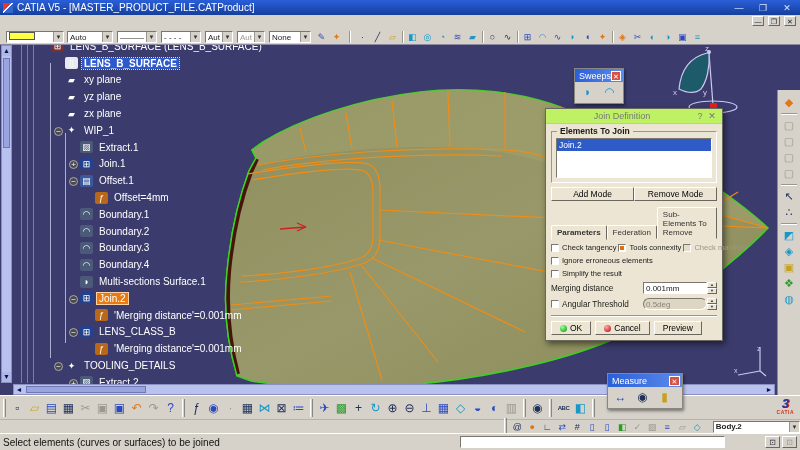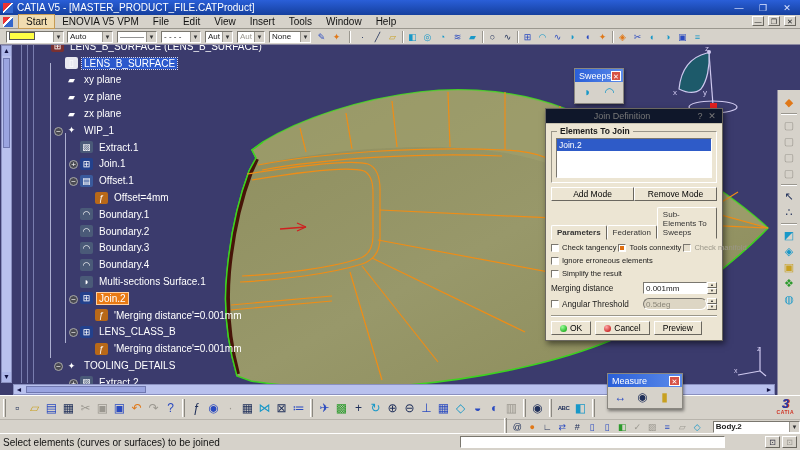--- a/index.html
+++ b/index.html
@@ -22,21 +22,21 @@
   #menubar .mi { padding:1px 7px; white-space:nowrap; }
   #menubar .mi.hl { background:#f1dcb0; border:1px solid #c79b54; }
   #mdibtns { margin-left:auto; display:flex; gap:4px; padding-right:4px; }
   #mdibtns span { width:12px; height:10px; font-size:7px; line-height:10px; text-align:center;
     background:#d6d2ca; border:1px solid; border-color:#fff #6a675f #6a675f #fff; color:#222; }
 
   
   #toptools { position:absolute; left:0; top:30px; width:800px; height:15px; background:#d6d2ca;
     display:flex; align-items:center; gap:3px; font-size:8px; border-bottom:1px solid #8b88a0; }
   .combo { height:12px; background:#fff; border:1px solid; border-color:#7a776f #fff #fff #7a776f;
-    display:flex; align-items:flex-start; font-size:8px; color:#222; }
+    display:flex; align-items:center; font-size:8px; color:#222; }
   .combo .val { padding:0 2px; overflow:hidden; white-space:nowrap; flex:1; }
   .combo .da { width:10px; height:100%; background:#d6d2ca; border-left:1px solid #9a978f;
     font-size:6px; text-align:center; line-height:11px; color:#333; }
   .combo.dis .val { color:#9a978f; }
   .swatch { width:26px; height:8px; background:#ffff45; border:1px solid #555; }
   .tico { width:15px; height:13px; font-size:9px; line-height:13px; text-align:center; color:#2a4aa0; }
   .tsep { width:1px; height:12px; background:#9a978f; margin:0 2px; box-shadow:1px 0 0 #fff; }
   .i-gray{color:#9a978f!important;} .i-blu{color:#2a4ac0;} .i-org{color:#e07818;} .i-grn{color:#2c9a2c;}
   .i-dark{color:#20305a;} .i-cyan{color:#1898c8;} .i-yel{color:#c8a020;}
 
@@ -58,21 +58,21 @@
   #tree { position:absolute; left:14px; top:-7px; width:520px; }
   .trow { height:16.8px; display:flex; align-items:center; color:#fff; font-size:10px; white-space:nowrap; }
   .trow .expander { width:11px; flex:0 0 auto; }
   .trow .expander i { display:none; }
   .trow .expander.has i { display:inline-block; width:9px; height:9px; border-radius:50%; background:#4a4a52; border:1px solid #aaa;
     color:#fff; font-size:8px; line-height:8px; text-align:center; font-style:normal; }
   .trow .nico { width:13px; height:12px; flex:0 0 auto; margin-right:4px; font-size:9px; line-height:12px; text-align:center;
     border-radius:2px; color:#fff; }
   .trow .lbl { padding:0 2px; }
   .d0{padding-left:26px;} .d1{padding-left:40px;} .d2{padding-left:55px;} .d3{padding-left:70px;}
-  .sel-blue .lbl { background:#2c59cc; outline:1px dotted #cfd8ff; }
+  .sel-blue .lbl { background:#2c59cc; outline:1px dotted #cfd8ff;font-weight:bold; }
   .sel-orange .lbl { background:#e87a14; color:#fff; outline:1px solid #ffd0a0; }
   .ic-product{background:#7a3030;} .ic-part{background:#e8e8f0; color:#334; }
   .ic-plane{background:transparent; color:#d8c878; font-size:11px;}
   .ic-body{background:transparent; color:#e8c040; font-size:11px;}
   .ic-extract{background:#4a5a78; color:#9ad0f0;}
   .ic-join{background:#23418c; color:#7ab0f0;}
   .ic-offset{background:#3a5a9c; color:#b0d0f0;}
   .ic-formula{background:#b86818; color:#ffe;}
   .ic-boundary{background:#4a5a78; color:#70c8f0;}
   .ic-msurf{background:#4a5a78; color:#8ad0e8;}
@@ -94,21 +94,21 @@
 
   
   #righttools { position:absolute; right:0; top:45px; width:23px; height:350px; background:#d6d2ca;
     border-left:1px solid #8b88a0; display:flex; flex-direction:column; align-items:center; padding-top:4px; }
   #righttools .tico { width:17px; height:16px; line-height:16px; font-size:11px; }
   #righttools .hsep { width:16px; height:1px; background:#9a978f; box-shadow:0 1px 0 #fff; margin:3px 0; }
 
   
   #dlg { position:absolute; left:545px; top:108px; width:178px; background:#ece5d3; border:1px solid #6a675f;
     box-shadow:2px 3px 6px rgba(0,0,0,.5); font-size:8.5px; color:#1a1a1a; z-index:20; }
-  #dlg .dttl { height:15px; background:#0f172a; display:flex; align-items:center; padding:4px 4px; font-size:9px; color:#555; border-bottom:1px solid #c8c2b0; }
+  #dlg .dttl { height:15px; background:#bef264; display:flex; align-items:center; padding:4px 4px; font-size:9px; color:#555; border-bottom:1px solid #c8c2b0; }
   #dlg .dttl .t { flex:1; }
   #dlg .dttl span { width:12px; text-align:center; color:#777; font-size:9px; }
   #dlg .inner { padding:4px 5px 5px; }
   .grp { border:1px solid; border-color:#9a9689 #fff #fff #9a9689; position:relative; padding:6px 4px 4px; margin-top:3px; }
   .grp .gl { position:absolute; top:-6px; left:5px; background:#ece5d3; padding:0 3px; font-weight:bold; font-size:8.5px; }
   .dlist { background:#fff; border:1px solid; border-color:#7a776f #fff #fff #7a776f; height:40px; font-size:8.5px; }
   .dlist .li { height:12px; line-height:12px; padding:0 2px; background:#2e5bc8; color:#fff; }
   .btnrow { display:flex; margin-top:4px; }
   .dbtn { flex:1; height:14px; background:#ece5d3; border:1px solid; border-color:#fff #6a675f #6a675f #fff;
     font-size:8.5px; text-align:center; line-height:13px; }
@@ -173,33 +173,20 @@
   <div id="titlebar">
     <span class="appicon"></span>
     <span class="title">CATIA V5 - [MASTER_PRODUCT_FILE.CATProduct]</span>
     <span class="winbtns">
       <span>—</span>
       <span>❐</span>
       <span>✕</span>
     </span>
   </div>
 
-  <div id="menubar">
-    <span class="docicon"></span>
-
-  <span class="mi hl">Start</span>
-      <span class="mi">ENOVIA V5 VPM</span>
-      <span class="mi">File</span>
-      <span class="mi">Edit</span>
-      <span class="mi">View</span>
-      <span class="mi">Insert</span>
-      <span class="mi">Tools</span>
-      <span class="mi">Window</span>
-      <span class="mi">Help</span>
-    </div>
   <div id="mdibtns" style="position:absolute; right:0; top:16px;">
 
   <span>—</span>
       <span>❐</span>
       <span>✕</span>
     </div>
 
   <div id="toptools">
     <div class="combo" style="width:58px; margin-left:6px;">
       <span class="val"><span class="swatch" style="display:inline-block;"></span></span>
@@ -588,21 +575,21 @@
       </div>
       <div class="btnrow">
 
       <button class="dbtn">Add Mode</button>
           <button class="dbtn">Remove Mode</button>
         </div>
       <div class="tabs">
 
       <span class="tab on">Parameters</span>
           <span class="tab">Federation</span>
-          <span class="tab">Sub-Elements To Sweeps</span>
+          <span class="tab">Sub-Elements To Remove</span>
         </div>
       <div class="tabpanel">
         <div class="ckrow">
 
         <span class="ck">
               <span class="box"></span>
               <span>Check tangency</span>
             </span>
             <span class="ck on">
               <span class="box"></span>

